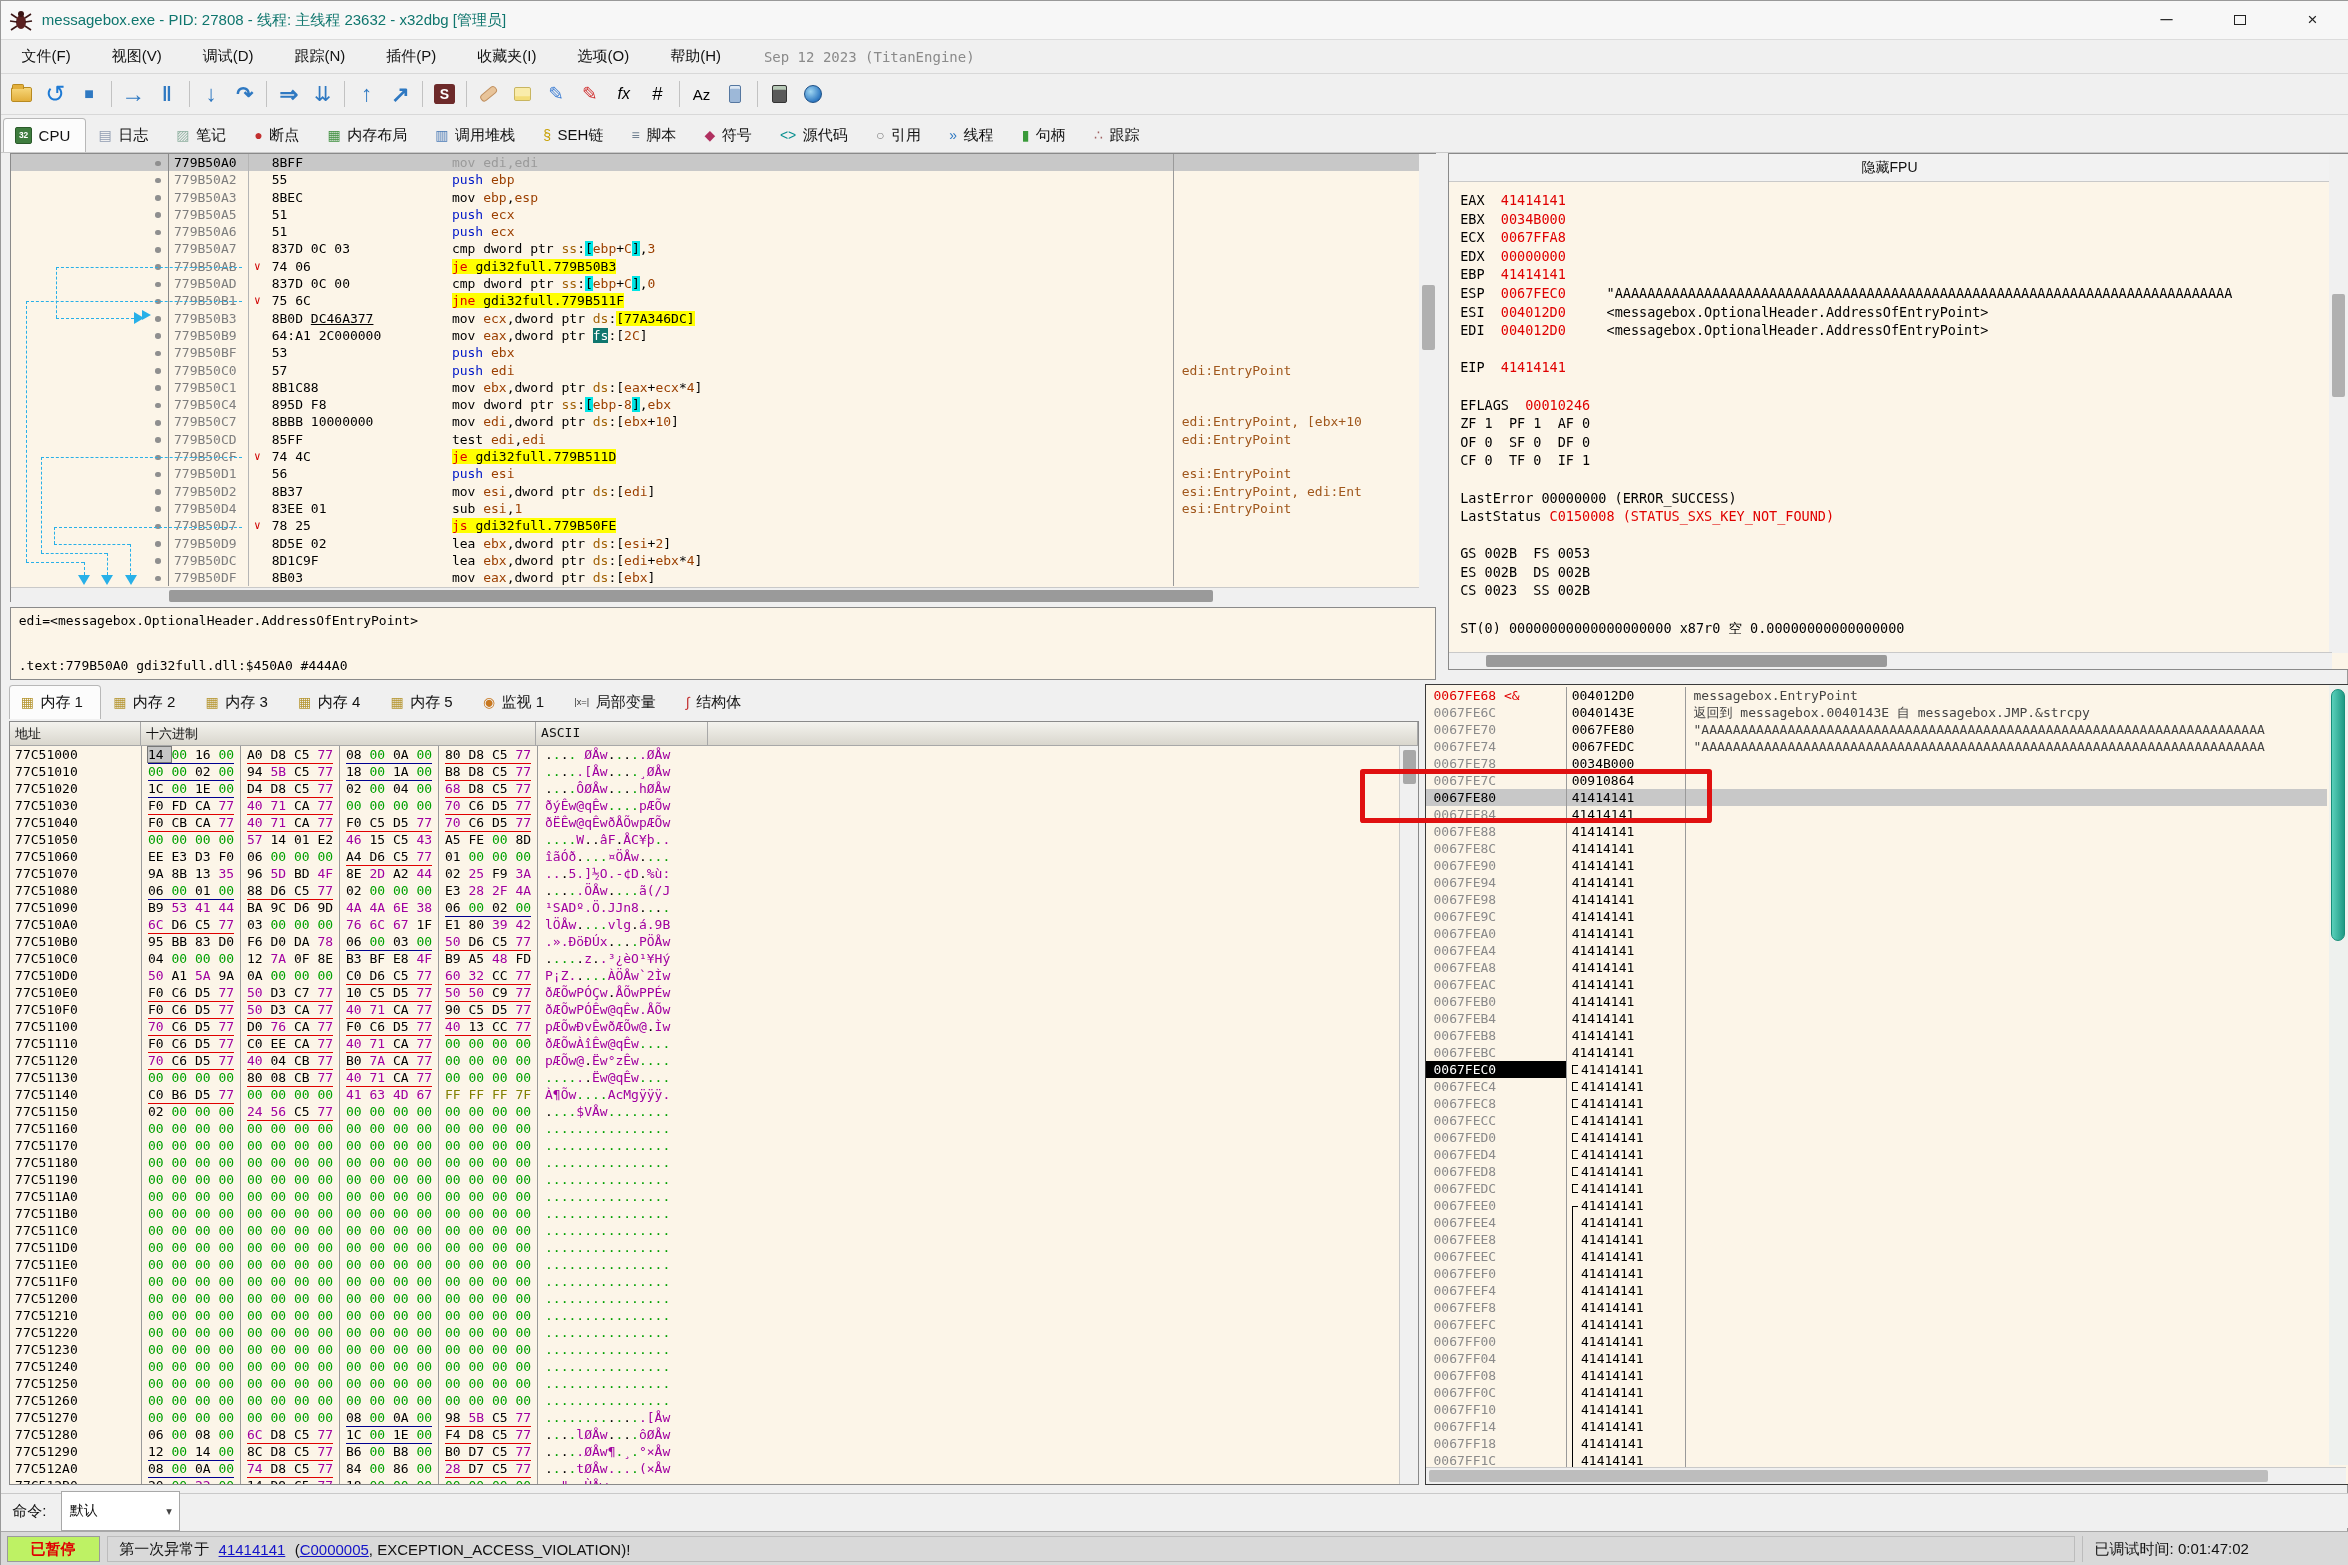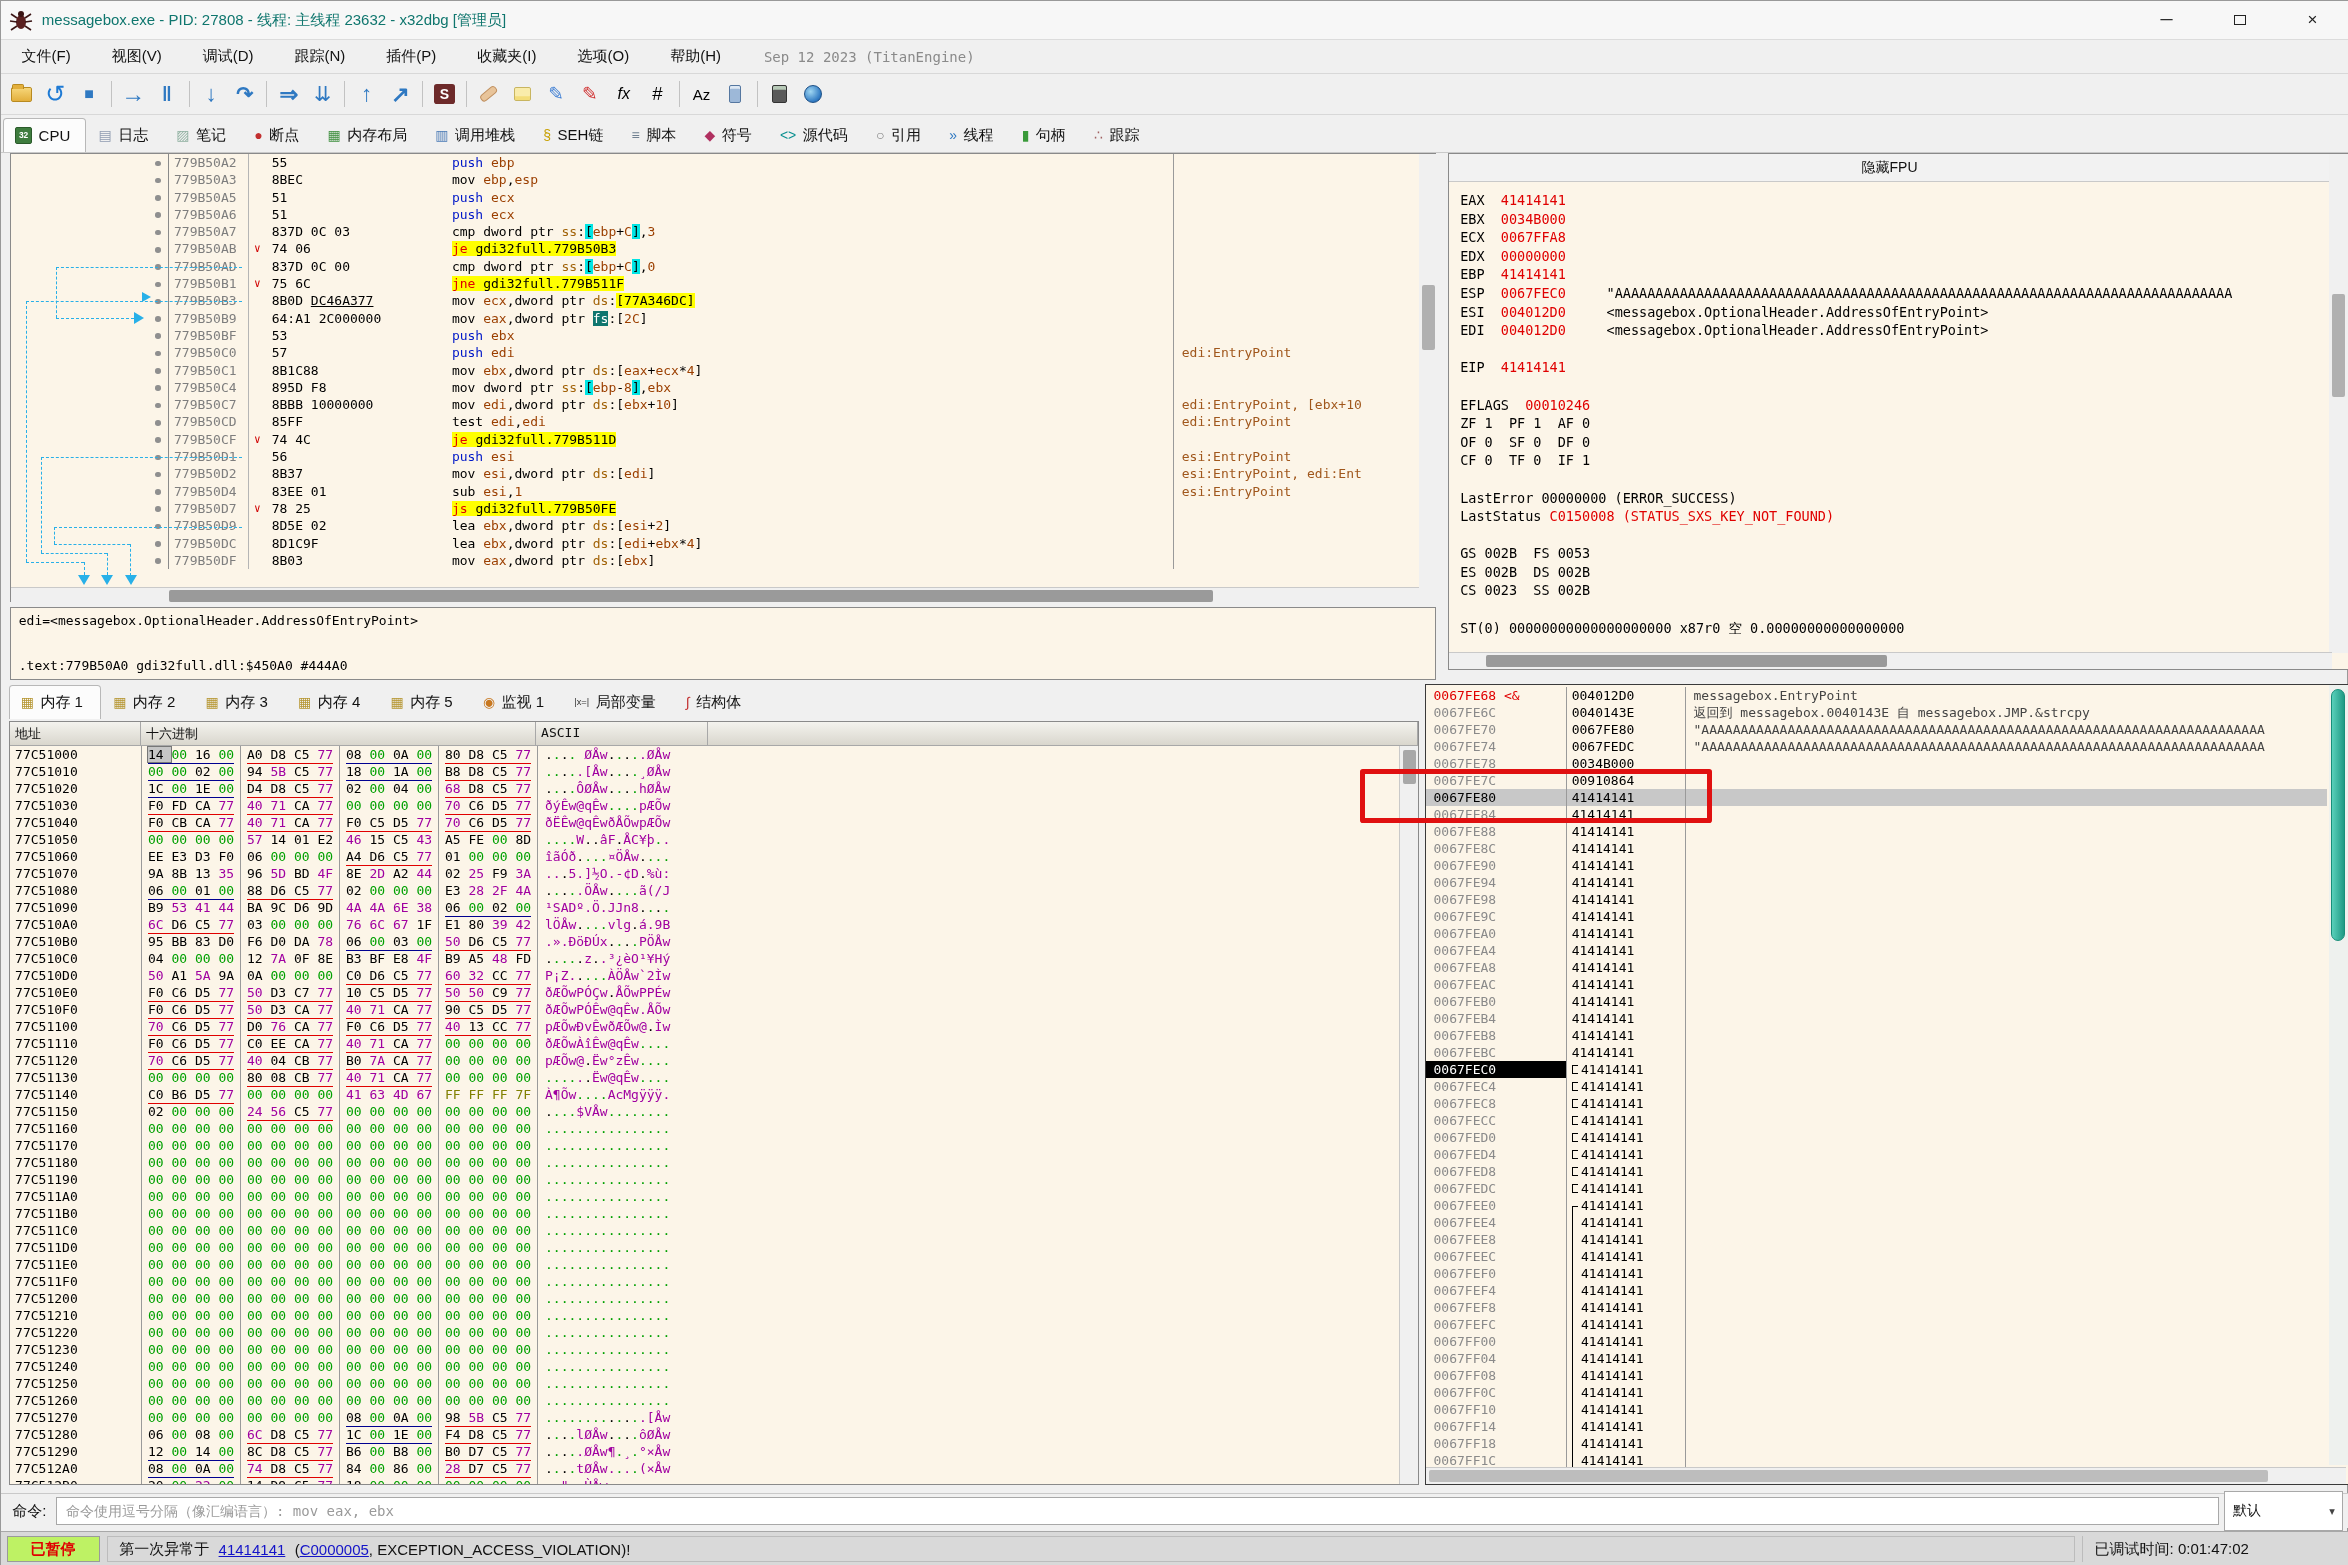--- a/index.html
+++ b/index.html
@@ -326,20 +326,21 @@
         <span>句柄</span>
       </div>
       <div class="mtab">
         <span class=" mtab-ic" style="color: rgb(160, 96, 96);">∴</span>
         <span>跟踪</span>
       </div>
     </div>
 
   <div id="disasm" class="pane">
     <div id="dis-rows">
+        <div class="dis-row mono sel"><div class="d-gut"><span class="d-dot"></span></div><div class="d-addr">779B50A0</div><div class="d-bytes"><span class="tk n">8BFF</span></div><div class="d-ins"><span class="tk cg">mov edi,edi</span></div><div class="d-cmt"></div></div>
         <div class="dis-row mono"><div class="d-gut"><span class="d-dot"></span></div><div class="d-addr">779B50A2</div><div class="d-bytes"><span class="tk n">55</span></div><div class="d-ins"><span class="tk cb">push </span><span class="tk reg">ebp</span></div><div class="d-cmt"></div></div>
         <div class="dis-row mono"><div class="d-gut"><span class="d-dot"></span></div><div class="d-addr">779B50A3</div><div class="d-bytes"><span class="tk n">8BEC</span></div><div class="d-ins"><span class="tk c0">mov </span><span class="tk reg">ebp</span><span class="tk c0">,</span><span class="tk reg">esp</span></div><div class="d-cmt"></div></div>
         <div class="dis-row mono"><div class="d-gut"><span class="d-dot"></span></div><div class="d-addr">779B50A5</div><div class="d-bytes"><span class="tk n">51</span></div><div class="d-ins"><span class="tk cb">push </span><span class="tk reg">ecx</span></div><div class="d-cmt"></div></div>
         <div class="dis-row mono"><div class="d-gut"><span class="d-dot"></span></div><div class="d-addr">779B50A6</div><div class="d-bytes"><span class="tk n">51</span></div><div class="d-ins"><span class="tk cb">push </span><span class="tk reg">ecx</span></div><div class="d-cmt"></div></div>
         <div class="dis-row mono"><div class="d-gut"><span class="d-dot"></span></div><div class="d-addr">779B50A7</div><div class="d-bytes"><span class="tk n">837D 0C 03</span></div><div class="d-ins"><span class="tk c0">cmp dword ptr </span><span class="tk seg">ss</span><span class="tk c0">:</span><span class="tk cyb">[</span><span class="tk reg">ebp</span><span class="tk c0">+</span><span class="tk num">C</span><span class="tk cyb">]</span><span class="tk c0">,</span><span class="tk num">3</span></div><div class="d-cmt"></div></div>
         <div class="dis-row mono"><div class="d-gut"><span class="d-dot"></span></div><div class="d-addr">779B50AB</div><div class="d-bytes"><span class="d-jmark">∨</span><span class="tk n">74 06</span></div><div class="d-ins"><span class="tk jy">je </span><span class="tk hy">gdi32full.779B50B3</span></div><div class="d-cmt"></div></div>
         <div class="dis-row mono"><div class="d-gut"><span class="d-dot"></span></div><div class="d-addr">779B50AD</div><div class="d-bytes"><span class="tk n">837D 0C 00</span></div><div class="d-ins"><span class="tk c0">cmp dword ptr </span><span class="tk seg">ss</span><span class="tk c0">:</span><span class="tk cyb">[</span><span class="tk reg">ebp</span><span class="tk c0">+</span><span class="tk num">C</span><span class="tk cyb">]</span><span class="tk c0">,</span><span class="tk num">0</span></div><div class="d-cmt"></div></div>
         <div class="dis-row mono"><div class="d-gut"><span class="d-dot"></span></div><div class="d-addr">779B50B1</div><div class="d-bytes"><span class="d-jmark">∨</span><span class="tk n">75 6C</span></div><div class="d-ins"><span class="tk jy">jne </span><span class="tk hy">gdi32full.779B511F</span></div><div class="d-cmt"></div></div>
         <div class="dis-row mono"><div class="d-gut"><span class="d-dot"></span><span class="d-tgt"></span></div><div class="d-addr">779B50B3</div><div class="d-bytes"><span class="tk n">8B0D </span><span class="tk un">DC46A377</span></div><div class="d-ins"><span class="tk c0">mov </span><span class="tk reg">ecx</span><span class="tk c0">,dword ptr </span><span class="tk seg">ds</span><span class="tk c0">:</span><span class="tk hy">[77A346DC]</span></div><div class="d-cmt"></div></div>
         <div class="dis-row mono"><div class="d-gut"><span class="d-dot"></span></div><div class="d-addr">779B50B9</div><div class="d-bytes"><span class="tk n">64:A1 2C000000</span></div><div class="d-ins"><span class="tk c0">mov </span><span class="tk reg">eax</span><span class="tk c0">,dword ptr </span><span class="tk fsr">fs</span><span class="tk c0">:[</span><span class="tk num">2C</span><span class="tk c0">]</span></div><div class="d-cmt"></div></div>
@@ -550,21 +551,20 @@
       </div>
     <div id="stack-hscroll">
         <div id="stack-hthumb"></div>
       </div>
   </div>
 
   <div id="red-box"></div>
 
   <div id="cmdbar">
     <span id="cmd-label">命令:</span>
-    <input id="cmd-input" type="text" value="" placeholder="命令使用逗号分隔（像汇编语言）: mov eax, ebx" style="">
     <div id="cmd-profile">
       <span>默认</span>
       <span class="arr">▾</span>
     </div>
   </div>
 
   <div id="statusbar">
     <div id="st-paused">已暂停</div>
     <div id="st-exc">
       <span>第一次异常于</span>

